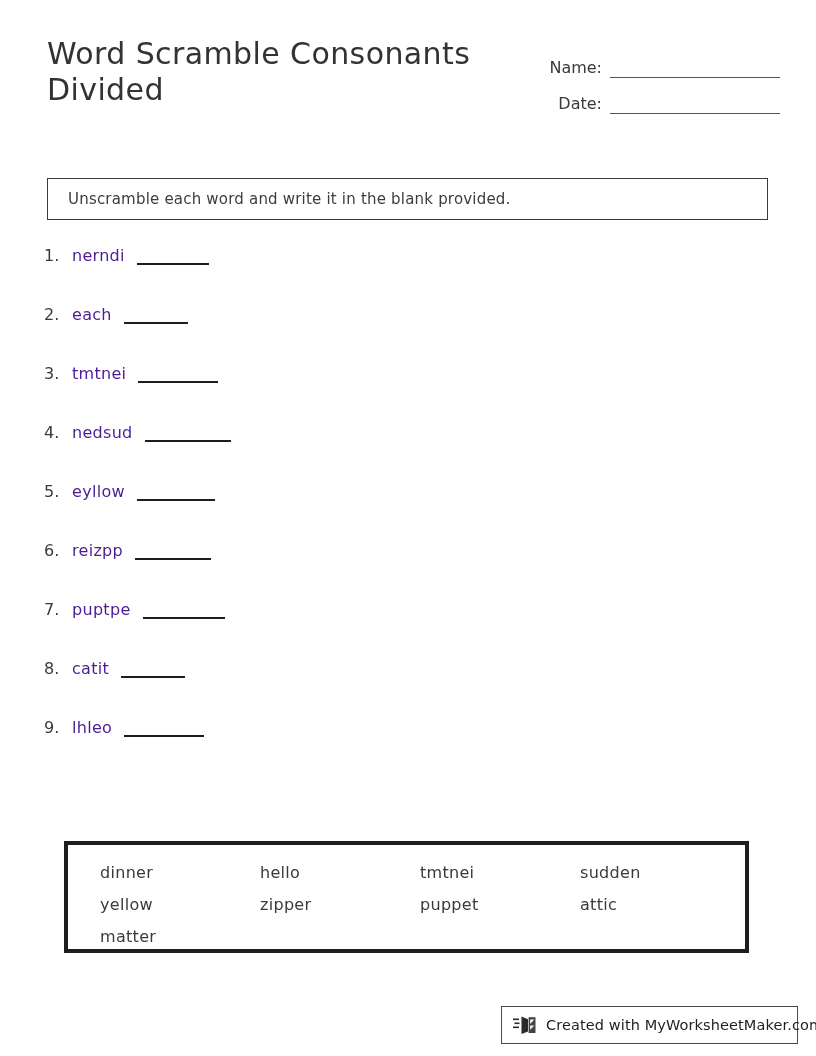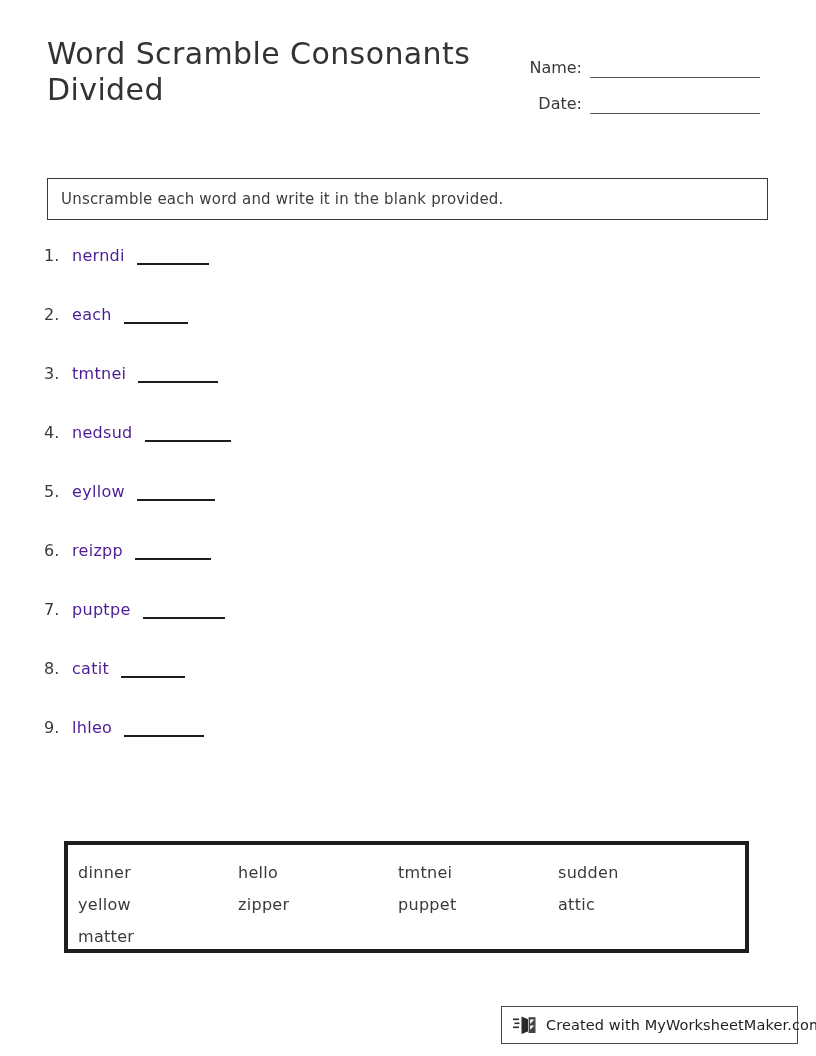--- a/index.html
+++ b/index.html
@@ -37,21 +37,21 @@
     width: 450px;
     font-family: "DejaVu Sans", sans-serif;
     font-size: 30px;
     line-height: 36px;
     font-weight: 400;
     letter-spacing: 0.4px;
     color: #333333;
   }
   .namedate {
     position: absolute;
-    left: 500px;
+    left: 520px;
     top: 8px;
     width: 260px;
   }
   .nd-row {
     display: flex;
     align-items: flex-end;
     justify-content: flex-end;
     height: 34px;
     margin-bottom: 2px;
   }
@@ -73,20 +73,21 @@
     position: absolute;
     left: 47px;
     top: 178px;
     width: 721px;
     height: 42px;
     border: 1.4px solid #3a3a3a;
     background: #ffffff;
     box-sizing: border-box;
     display: flex;
     align-items: center;
+    padding-left: 7px;
   }
   .instructions-text {
     font-size: 15px;
     color: #3d3d3d;
     padding-left: 13px;
     letter-spacing: 0.2px;
   }
 
   
   .problems {
@@ -145,21 +146,21 @@
     display: flex;
     height: 32px;
     align-items: center;
   }
   .wb-cell {
     width: 160px;
     font-size: 16px;
     color: #3a3a3a;
     letter-spacing: 0.3px;
   }
-  .wb-cell:first-child { padding-left: 10px; }
+  .wb-cell:first-child { padding-left: 32px; }
 
   
   .footer {
     position: absolute;
     left: 501px;
     top: 1006px;
     width: 297px;
     height: 38px;
     box-sizing: border-box;
     border: 1.3px solid #4a4a4a;

